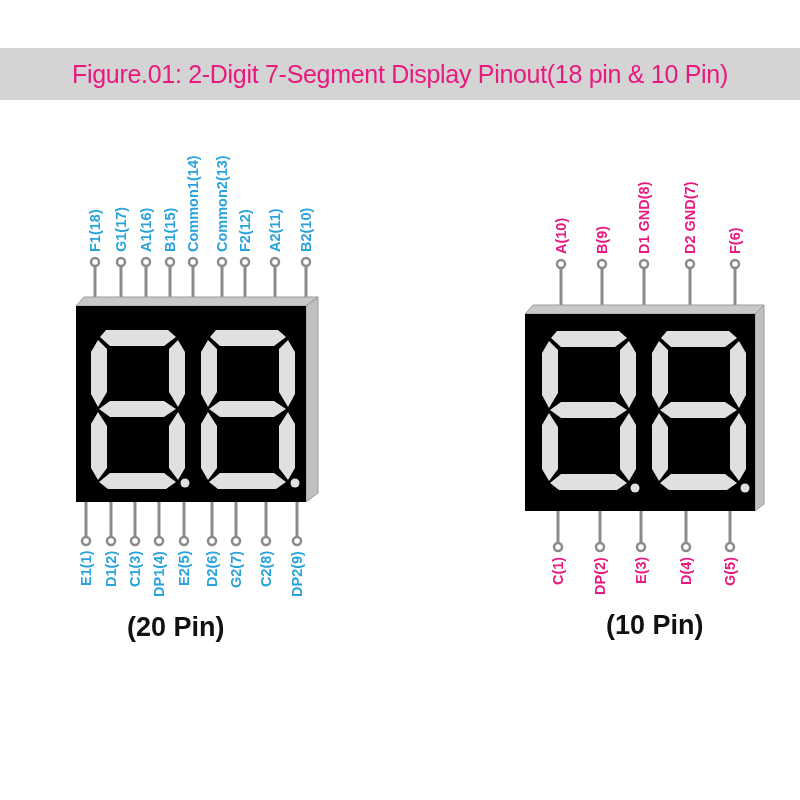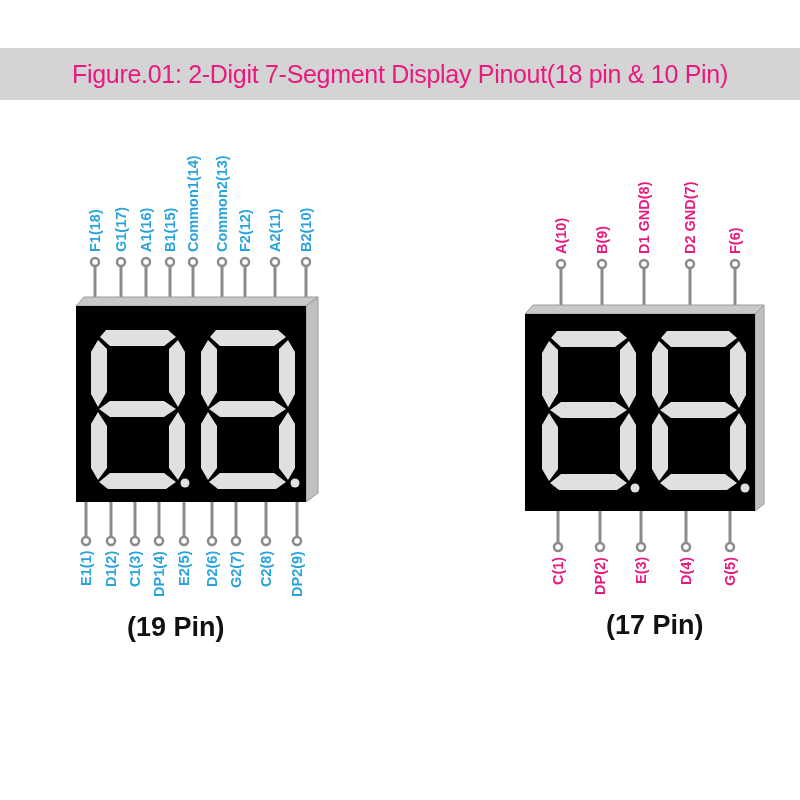--- a/index.html
+++ b/index.html
@@ -141,30 +141,30 @@
   <span class="lbl bot bot18" style="left: 78px; color: rgb(41, 163, 220); top: 586.469px;">E1(1)</span>
   <span class="lbl bot bot18" style="left: 103px; color: rgb(41, 163, 220); top: 587.266px;">D1(2)</span>
   <span class="lbl bot bot18" style="left: 127px; color: rgb(41, 163, 220); top: 587.266px;">C1(3)</span>
   <span class="lbl bot bot18" style="left: 151px; color: rgb(41, 163, 220); top: 596.938px;">DP1(4)</span>
   <span class="lbl bot bot18" style="left: 176px; color: rgb(41, 163, 220); top: 586.469px;">E2(5)</span>
   <span class="lbl bot bot18" style="left: 204px; color: rgb(41, 163, 220); top: 587.266px;">D2(6)</span>
   <span class="lbl bot bot18" style="left: 228px; color: rgb(41, 163, 220); top: 588.078px;">G2(7)</span>
   <span class="lbl bot bot18" style="left: 258px; color: rgb(41, 163, 220); top: 587.266px;">C2(8)</span>
   <span class="lbl bot bot18" style="left: 289px; color: rgb(41, 163, 220); top: 596.938px;">DP2(9)</span>
 
-  <div class="caption" style="left:127px;top:612px;">(19 Pin)</div>
+  <div class="caption" style="left:127px;top:612px;">(20 Pin)</div>
 </div>
 
 <div>
   <span class="lbl top" style="left:553px;top:254px;color:#e8197f;">A(10)</span>
   <span class="lbl top" style="left:594px;top:254px;color:#e8197f;">B(9)</span>
   <span class="lbl top" style="left:636px;top:254px;color:#e8197f;">D1 GND(8)</span>
   <span class="lbl top" style="left:682px;top:254px;color:#e8197f;">D2 GND(7)</span>
   <span class="lbl top" style="left:727px;top:254px;color:#e8197f;">F(6)</span>
 
   <span class="lbl bot bot10" style="left: 550px; color: rgb(232, 25, 127); top: 585.203px;">C(1)</span>
   <span class="lbl bot bot10" style="left: 592px; color: rgb(232, 25, 127); top: 594.875px;">DP(2)</span>
   <span class="lbl bot bot10" style="left: 633px; color: rgb(232, 25, 127); top: 584.406px;">E(3)</span>
   <span class="lbl bot bot10" style="left: 678px; color: rgb(232, 25, 127); top: 585.203px;">D(4)</span>
   <span class="lbl bot bot10" style="left: 722px; color: rgb(232, 25, 127); top: 586px;">G(5)</span>
 
-  <div class="caption" style="left:606px;top:610px;">(17 Pin)</div>
+  <div class="caption" style="left:606px;top:610px;">(10 Pin)</div>
 </div>
 
 </body></html>

